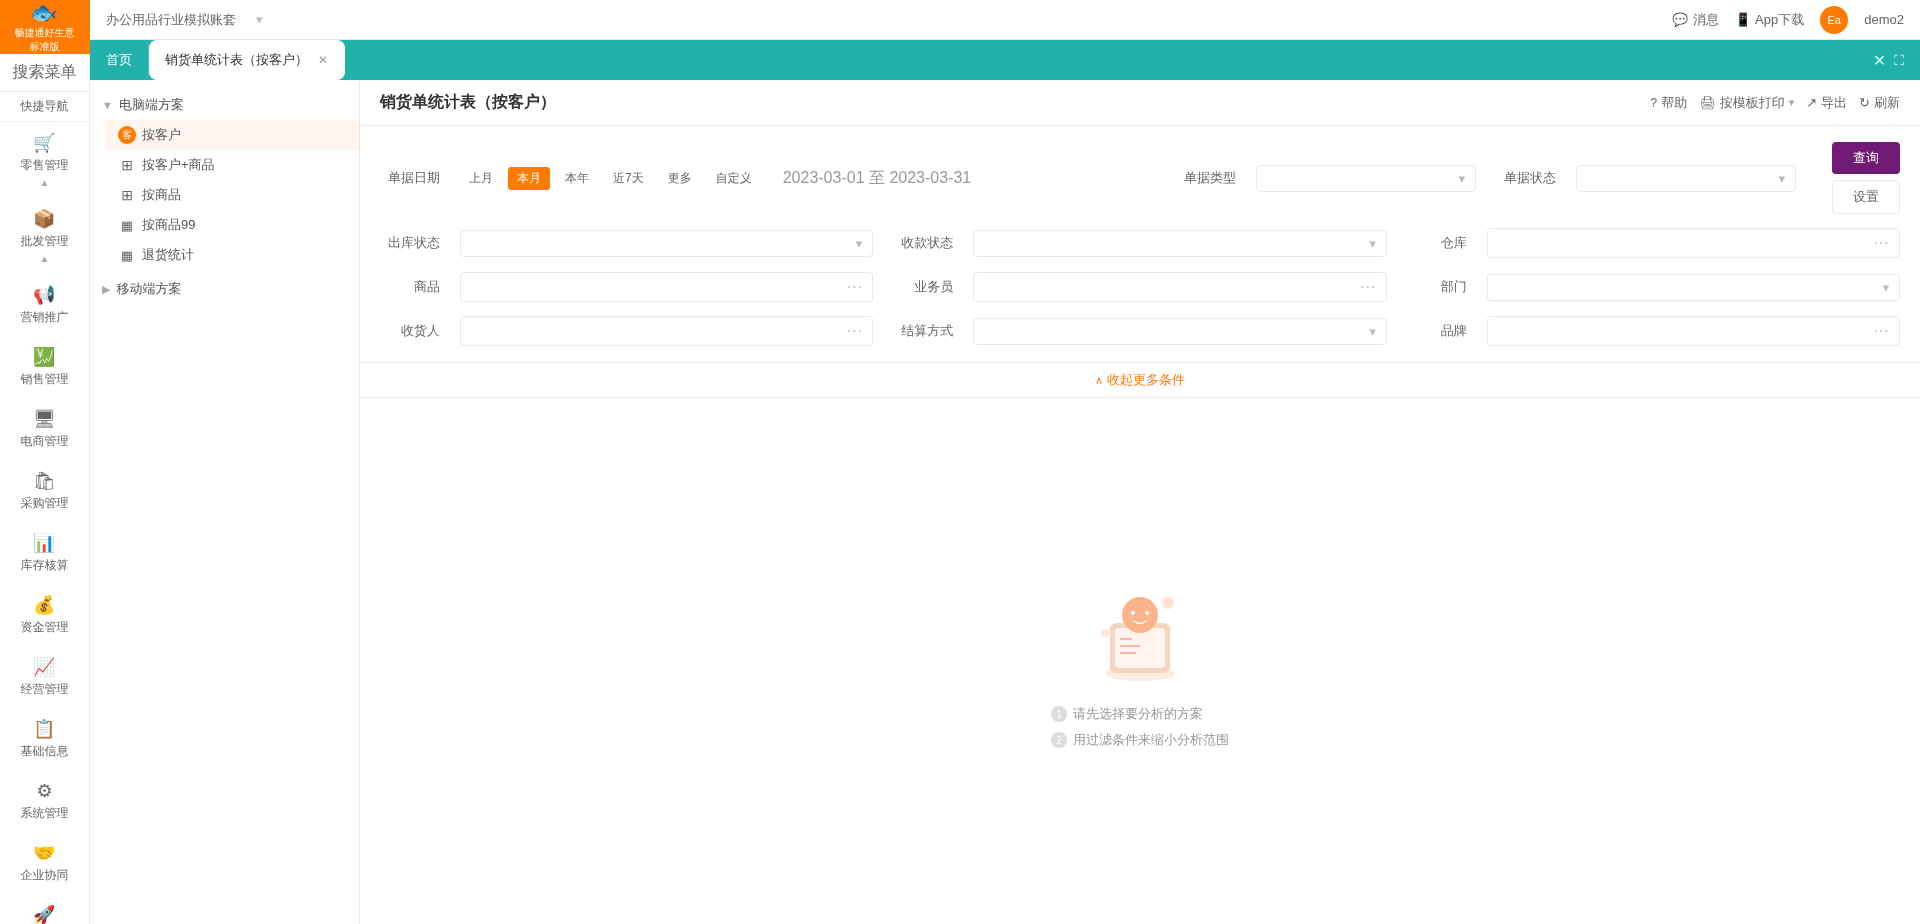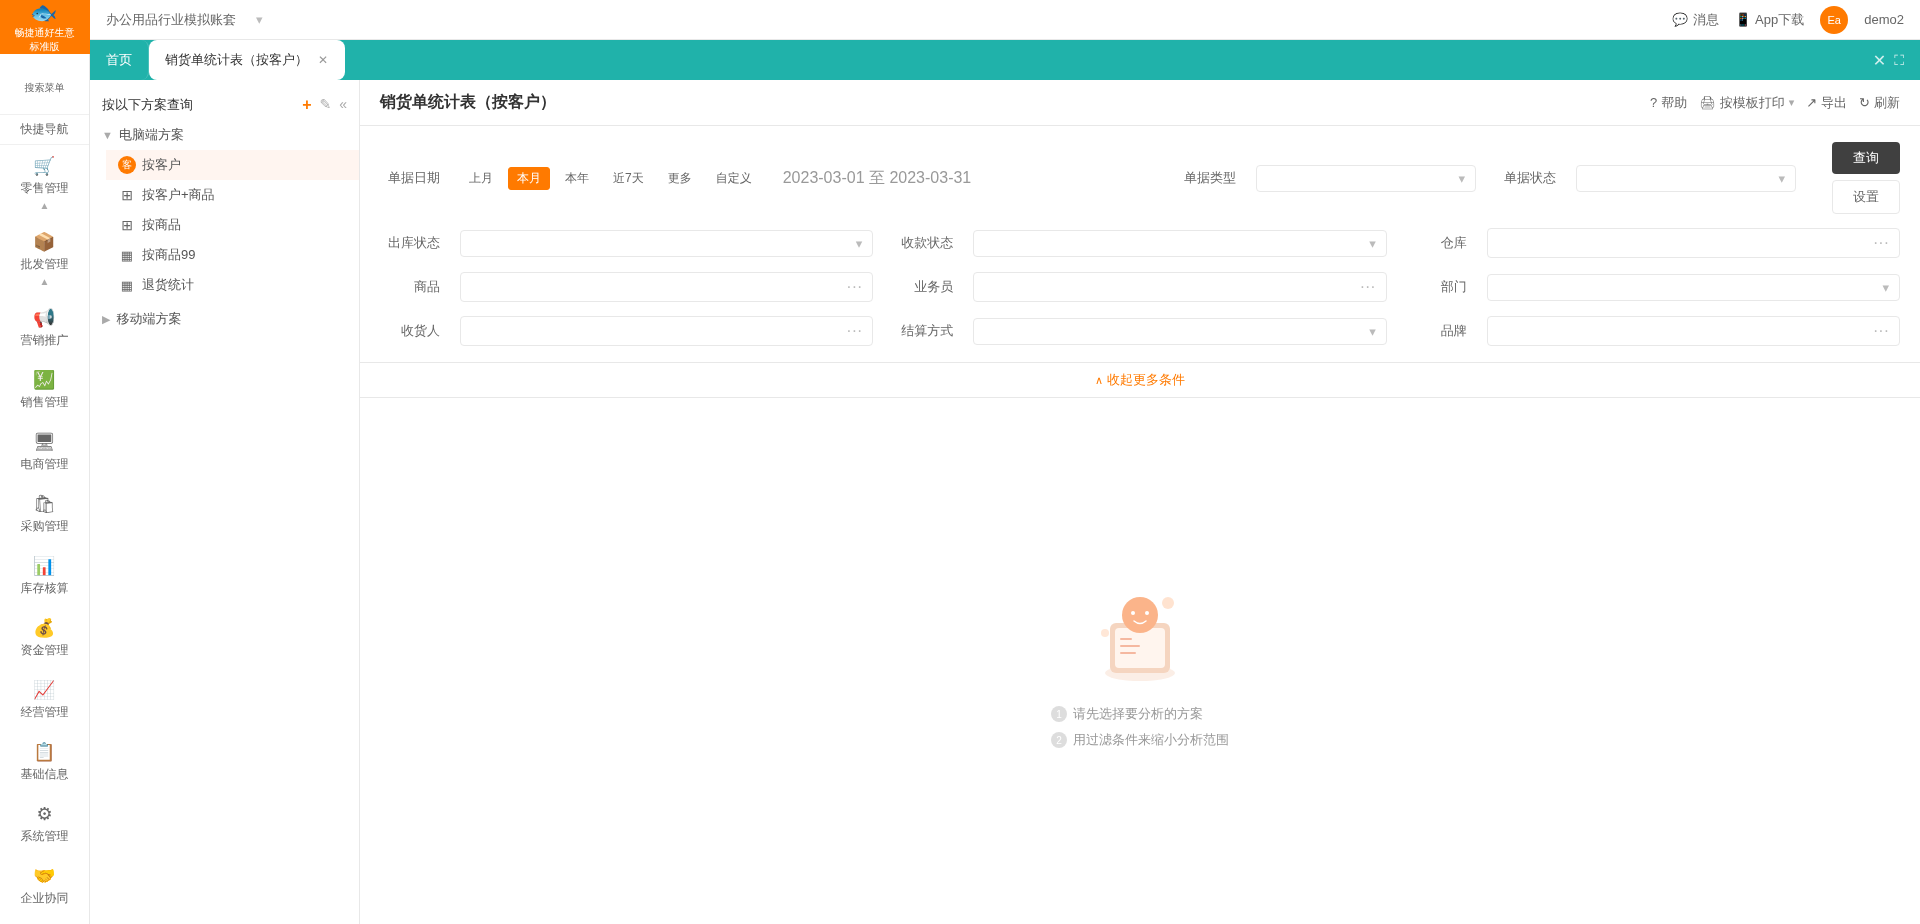--- a/index.html
+++ b/index.html
@@ -3,21 +3,21 @@
   <meta charset="utf-8">
   <style>
     * { box-sizing: border-box; margin: 0; padding: 0; }
     body { font-family: 'PingFang SC', 'Microsoft YaHei', sans-serif; font-size: 13px; background: #f5f5f5; color: #333; display: flex; height: 924px; overflow: hidden; }
 
     
     .sidebar { width: 90px; background: #fff; display: flex; flex-direction: column; align-items: center; border-right: 1px solid #e8e8e8; height: 100%; }
     .sidebar-logo { width: 90px; height: 56px; background: #ff7a00; display: flex; flex-direction: column; align-items: center; justify-content: center; color: #fff; font-size: 11px; }
     .sidebar-logo .logo-icon { font-size: 22px; }
     .sidebar-logo .logo-text { font-size: 10px; }
-    .sidebar-search { padding: 19px 0; width: 100%; text-align: center; color: #666; font-size: 10px; cursor: pointer; border-bottom: 1px solid #f0f0f0; margin-top: 8px; }
+    .sidebar-search { padding: 8px 0; width: 100%; text-align: center; color: #666; font-size: 16px; cursor: pointer; border-bottom: 1px solid #f0f0f0; }
     .sidebar-nav { padding: 6px 0; width: 100%; text-align: center; color: #666; font-size: 12px; cursor: pointer; border-bottom: 1px solid #f0f0f0; }
     .sidebar-item { width: 100%; padding: 10px 0; text-align: center; color: #666; font-size: 12px; cursor: pointer; display: flex; flex-direction: column; align-items: center; gap: 3px; }
     .sidebar-item .si-icon { font-size: 18px; }
 
     
     .main { flex: 1; display: flex; flex-direction: column; overflow: hidden; }
 
     
     .topbar { height: 40px; background: #fff; border-bottom: 1px solid #e8e8e8; display: flex; align-items: center; justify-content: space-between; padding: 0 16px; }
     .topbar-left { display: flex; align-items: center; gap: 20px; color: #666; font-size: 13px; }
@@ -68,21 +68,21 @@
     .filter-label { min-width: 60px; color: #666; font-size: 13px; text-align: right; }
     .filter-control { flex: 1; display: flex; align-items: center; gap: 8px; }
     .date-tabs { display: flex; align-items: center; gap: 6px; justify-content: space-between; }
     .date-tab { padding: 2px 8px; border-radius: 3px; font-size: 12px; color: #666; cursor: pointer; border: 1px solid transparent; }
     .date-tab.active { background: #ff7a00; color: #fff; border-color: #ff7a00; }
     .date-range { color: #999; font-size: 16px; margin-left: 14px; }
     .select-box { border: 1px solid #e8e8e8; border-radius: 4px; padding: 5px 10px; color: #666; font-size: 13px; display: flex; align-items: center; gap: 4px; min-width: 180px; cursor: pointer; background: #fff; }
     .select-box .sb-chevron { color: #bbb; margin-left: auto; }
     .select-box .sb-dots { color: #bbb; margin-left: auto; font-size: 16px; }
     .collapse-bar { display: flex; align-items: center; justify-content: center; padding: 8px; cursor: pointer; color: #ff7a00; font-size: 13px; gap: 4px; }
-    .btn-query { background: #404040; color: #fff; border: none; border-radius: 4px; padding: 7px 12px; font-size: 13px; cursor: pointer; }
+    .btn-query { background: #701a75; color: #fff; border: none; border-radius: 4px; padding: 7px 12px; font-size: 13px; cursor: pointer; }
     .btn-settings { background: #fff; color: #666; border: 1px solid #e8e8e8; border-radius: 4px; padding: 7px 20px; font-size: 13px; cursor: pointer; }
 
     
     .empty-area { flex: 1; display: flex; flex-direction: column; align-items: center; justify-content: center; gap: 12px; background: #fff; }
     .empty-icon { width: 120px; height: 120px; position: relative; }
     .empty-icon-inner { width: 100%; height: 100%; }
     .empty-tips { color: #999; font-size: 13px; display: flex; flex-direction: column; gap: 8px; }
     .tip-row { display: flex; align-items: center; gap: 6px; }
     .tip-num { width: 16px; height: 16px; border-radius: 50%; background: #ddd; color: #fff; font-size: 10px; display: flex; align-items: center; justify-content: center; }
 
@@ -194,28 +194,20 @@
     </div>
     <div style="margin-left:auto;display:flex;align-items:center;gap:4px;padding-right:8px;">
       <span class="close-tab-btn">✕</span>
       <span class="maximize-btn">⛶</span>
     </div>
   </div>
 
   <div class="content">
 
     <div class="left-panel">
-      <div class="left-panel-header">
-        <span class="lph-title">按以下方案查询</span>
-        <div class="lph-actions">
-          <span style="color:#ff7a00;font-size:16px;font-weight:bold;">+</span>
-          <span style="color:#aaa;">✎</span>
-          <span style="color:#aaa;">«</span>
-        </div>
-      </div>
 
       <div class="tree-section">
         <span class="section-arrow">▼</span>
         <span>电脑端方案</span>
       </div>
       <div class="tree-children">
         <div class="tree-child active">
           <div class="child-icon" style="background:#ff7a00;">客</div>
           <span>按客户</span>
         </div>

